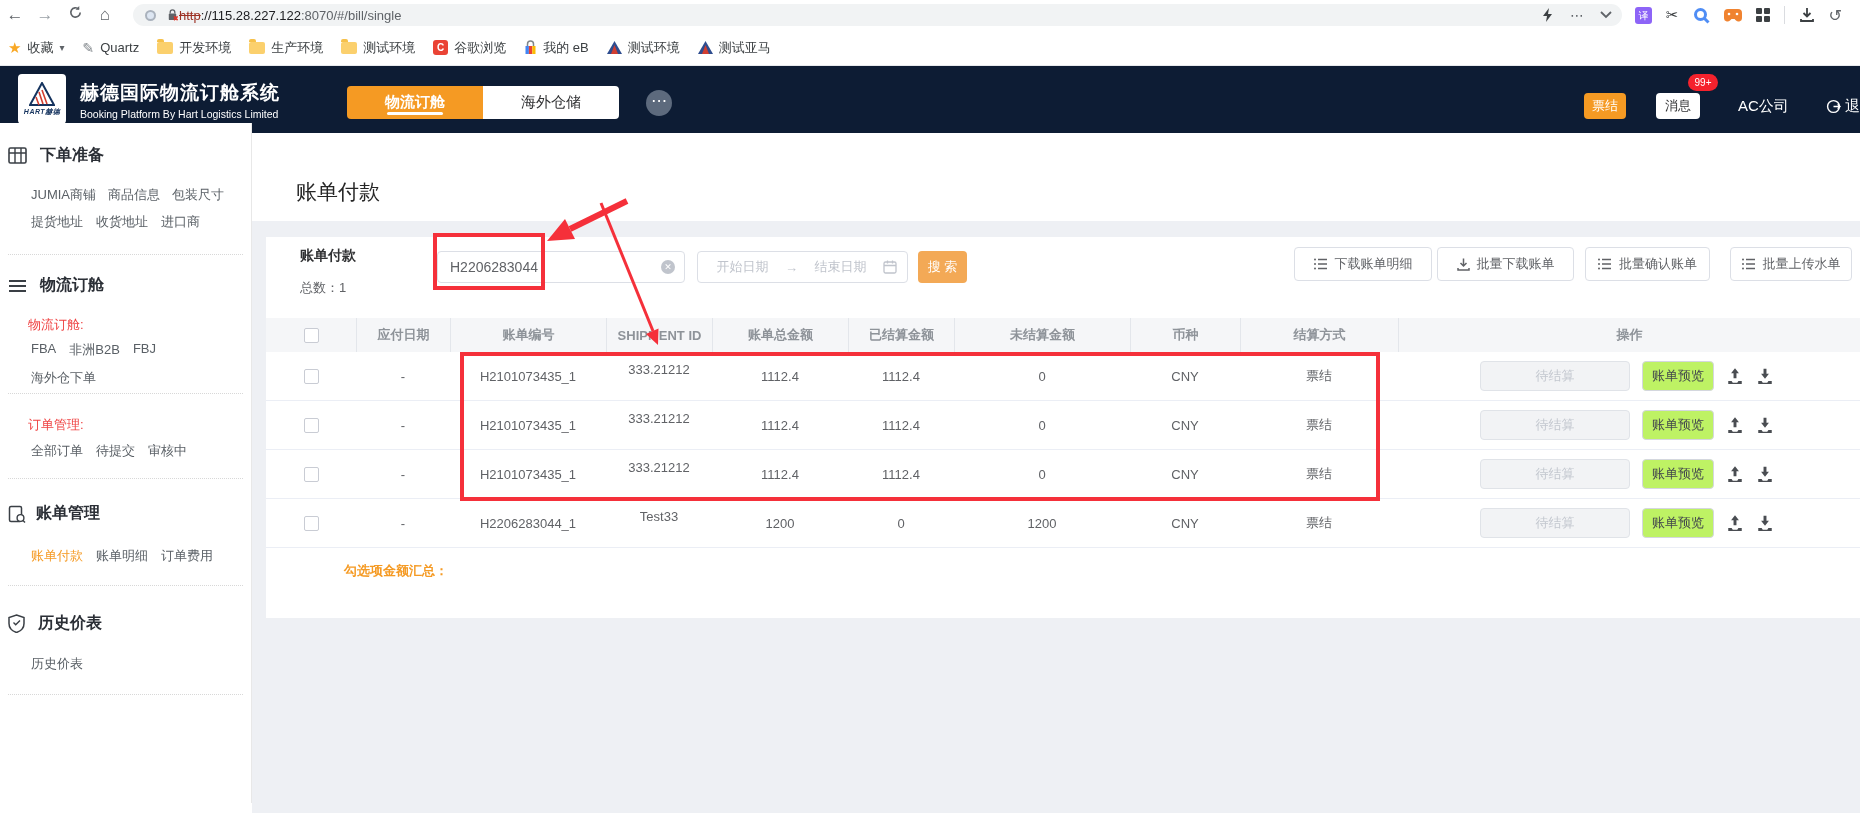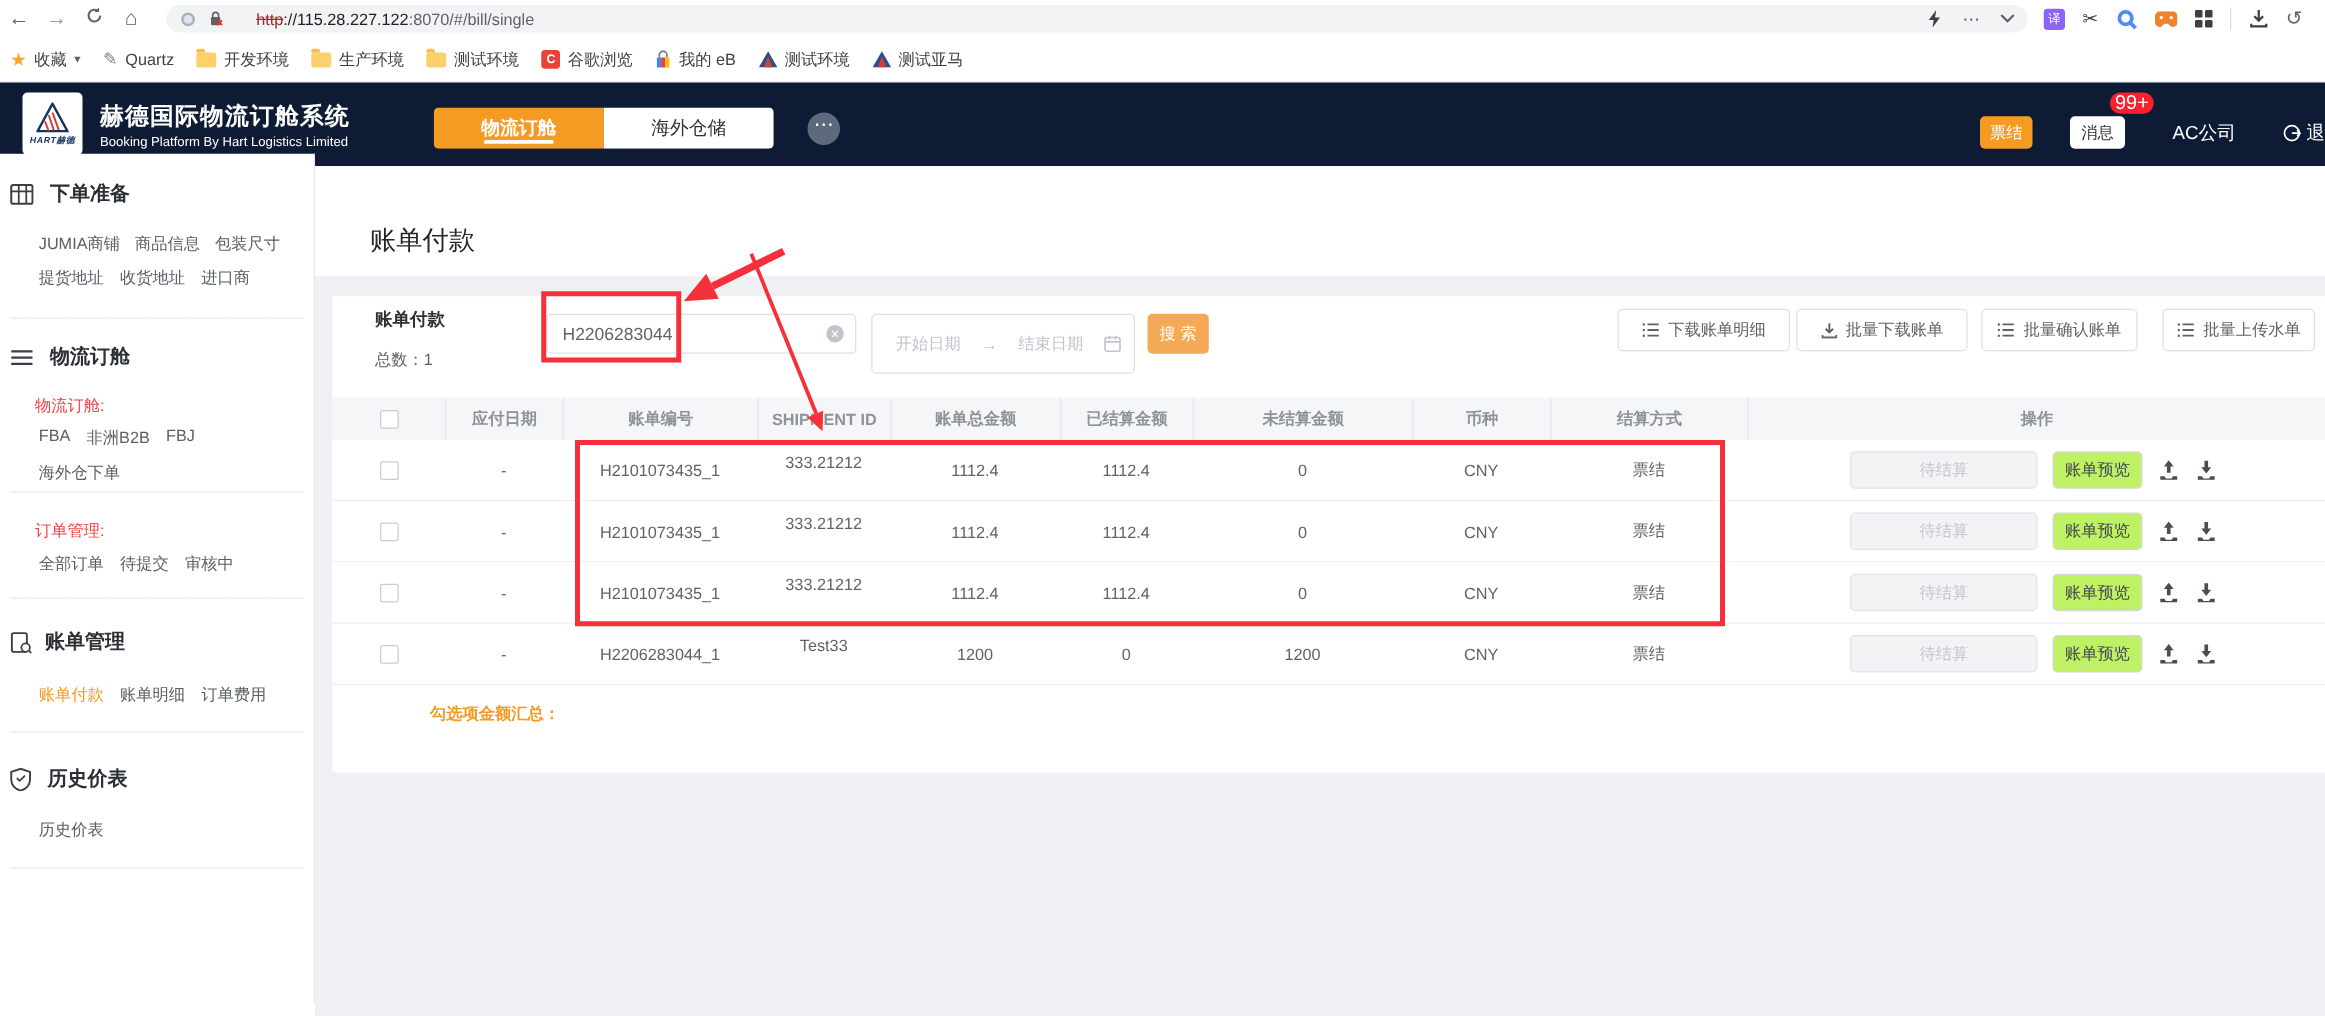--- a/index.html
+++ b/index.html
@@ -5,21 +5,21 @@
   * { margin:0; padding:0; box-sizing:border-box; }
   html,body { width:1860px; height:813px; overflow:hidden; }
   body { position:relative; font-family:"Liberation Sans","DejaVu Sans",sans-serif; background:#fff; }
 
   
   .chrome-toolbar { position:absolute; left:0; top:0; width:1860px; height:30px; background:#fff; display:flex; align-items:center; }
   .nav-ic { width:30px; text-align:center; font-size:17px; color:#5f6368; cursor:pointer; }
   .nav-ic.fwd { color:#9aa0a6; }
   .addr-pill { position:absolute; left:133px; top:4px; width:1489px; height:22px; background:#f1f3f4; border-radius:11px; display:flex; align-items:center; padding:0 10px; }
   .site-dot { width:11px; height:11px; border-radius:50%; border:2px solid #aab2bd; background:#dde6f2; margin-left:2px; }
-  .url { margin-left:26px; font-size:13px; color:#5f6368; white-space:nowrap; }
+  .url { margin-left:0; font-size:13px; color:#5f6368; white-space:nowrap; }
   .url .scheme { color:#9c3023; text-decoration:line-through; }
   .url .host { color:#202124; }
   .pill-right { position:absolute; right:10px; display:flex; align-items:center; gap:16px; }
   .mini { color:#5f6368; font-size:14px; }
   .ext-row { position:absolute; left:1635px; top:3px; display:flex; align-items:center; gap:14px; height:24px; }
   .ext-translate { width:17px; height:17px; background:#8d64f7; border-radius:3px; color:#fff; font-size:10px; line-height:17px; text-align:center; }
   .ext-grid { width:14px; height:14px; display:grid; grid-template-columns:6px 6px; grid-template-rows:6px 6px; gap:2px; }
   .ext-grid span { background:#3c4043; border-radius:1px; }
   .vdiv { width:1px; height:18px; background:#dadce0; }
   .scissor { font-size:15px; color:#3c4043; }
@@ -40,21 +40,21 @@
   .htitle { position:absolute; left:80px; top:14px; color:#fff; font-size:19px; font-weight:bold; letter-spacing:1px; }
   .hsub { position:absolute; left:80px; top:42px; color:#fff; font-size:10.5px; }
   .tabs { position:absolute; left:347px; top:20px; height:33px; display:flex; border-radius:4px; overflow:hidden; }
   .tab { width:136px; height:33px; font-size:15px; display:flex; align-items:center; justify-content:center; cursor:pointer; position:relative; }
   .tab.active { background:#f59a23; color:#fff; font-weight:bold; }
   .tab.active:after { content:""; position:absolute; bottom:4px; left:40px; right:40px; height:3px; background:#fff; border-radius:2px; }
   .tab.idle { background:#fff; color:#303133; }
   .more-circle { position:absolute; left:646px; top:24px; width:26px; height:26px; border-radius:50%; background:#5d6a7d; color:#fff; text-align:center; line-height:22px; font-size:16px; cursor:pointer; }
   .btn-piaojie { position:absolute; left:1584px; top:27px; width:42px; height:26px; background:#f59a23; border:none; border-radius:4px; color:#fff; font-size:13px; cursor:pointer; }
   .btn-msg { position:absolute; left:1656px; top:27px; width:44px; height:26px; background:#fff; border:none; border-radius:4px; color:#303133; font-size:13px; cursor:pointer; }
-  .badge { position:absolute; left:1688px; top:8px; min-width:30px; height:17px; background:#f5222d; border-radius:9px; color:#fff; font-size:16px; line-height:17px; text-align:center; padding:0 4px; }
+  .badge { position:absolute; left:1688px; top:8px; min-width:30px; height:17px; background:#f5222d; border-radius:9px; color:#fff; font-size:10px; line-height:17px; text-align:center; padding:0 4px; }
   .company { position:absolute; left:1738px; top:31px; color:#fff; font-size:15px; cursor:pointer; }
   .logout { position:absolute; left:1826px; top:31px; color:#fff; font-size:15px; display:flex; align-items:center; gap:4px; cursor:pointer; white-space:nowrap; }
 
   
   .sidebar { position:absolute; left:0; top:123px; width:252px; height:680px; background:#fff; border-right:1px solid #e8e8e8; }
   .sec-title { position:absolute; left:8px; display:flex; align-items:center; gap:13px; font-size:16px; font-weight:bold; color:#2b2f36; }
   .s-item-row { position:absolute; left:31px; display:flex; gap:13px; font-size:13px; color:#5a6066; }
   .s-item { cursor:pointer; white-space:nowrap; }
   .s-item.active { color:#f59a23; }
   .s-label { position:absolute; left:28px; font-size:13px; color:#ef4444; }
@@ -64,21 +64,21 @@
   .main { position:absolute; left:252px; top:133px; width:1608px; height:680px; background:#eef0f4; }
   .title-strip { position:absolute; left:0; top:0; width:1608px; height:88px; background:#fff; }
   .page-title { position:absolute; left:44px; top:45px; font-size:21px; color:#262626; }
   .annotation-text { position:absolute; left:370px; top:57px; font-size:20px; color:#f5222d; }
   .panel { position:absolute; left:14px; top:104px; width:1594px; height:381px; background:#fff; }
 
   .q-label { position:absolute; left:34px; top:10px; font-size:14px; font-weight:bold; color:#303133; }
   .q-total { position:absolute; left:34px; top:42px; font-size:13px; color:#606266; }
   .q-input { position:absolute; left:171px; top:14px; width:248px; height:32px; border:1px solid #dcdfe6; border-radius:4px; padding:0 30px 0 12px; font-size:14px; color:#606266; font-family:inherit; }
   .clear-ic { position:absolute; left:395px; top:23px; width:14px; height:14px; border-radius:50%; background:#c0c4cc; color:#fff; font-size:9px; line-height:14px; text-align:center; cursor:pointer; }
-  .daterange { position:absolute; left:431px; top:14px; width:211px; height:48px; border:1px solid #dcdfe6; border-radius:4px; display:flex; align-items:center; padding:0 10px; font-size:13px; color:#c0c4cc; gap:8px; }
+  .daterange { position:absolute; left:431px; top:14px; width:211px; height:32px; border:1px solid #dcdfe6; border-radius:4px; display:flex; align-items:center; padding:0 10px; font-size:13px; color:#c0c4cc; gap:8px; }
   .btn-search { position:absolute; left:652px; top:14px; width:49px; height:32px; background:#f3a956; border:none; border-radius:4px; color:#fff; font-size:13px; cursor:pointer; }
   .act-btn { position:absolute; top:10px; height:34px; background:#fff; border:1px solid #dcdfe6; border-radius:4px; font-size:13px; color:#606266; display:flex; align-items:center; justify-content:center; gap:7px; cursor:pointer; font-family:inherit; }
   .act-btn svg { flex:none; }
 
   .tbl { position:absolute; left:0; top:81px; width:1594px; }
   .trow, .thead { display:grid; grid-template-columns:90px 94px 156px 106px 136px 106px 176px 110px 158px 1fr; align-items:center; }
   .thead { height:34px; background:#f5f6f8; font-size:13px; font-weight:bold; color:#8e9399; }
   .thead .cell { border-left:1px solid #e3e6eb; height:100%; display:flex; align-items:center; justify-content:center; }
   .thead .cell:first-child { border-left:none; }
   .trow { height:49px; border-bottom:1px solid #ebeef5; font-size:13px; color:#606266; background:#fff; }

